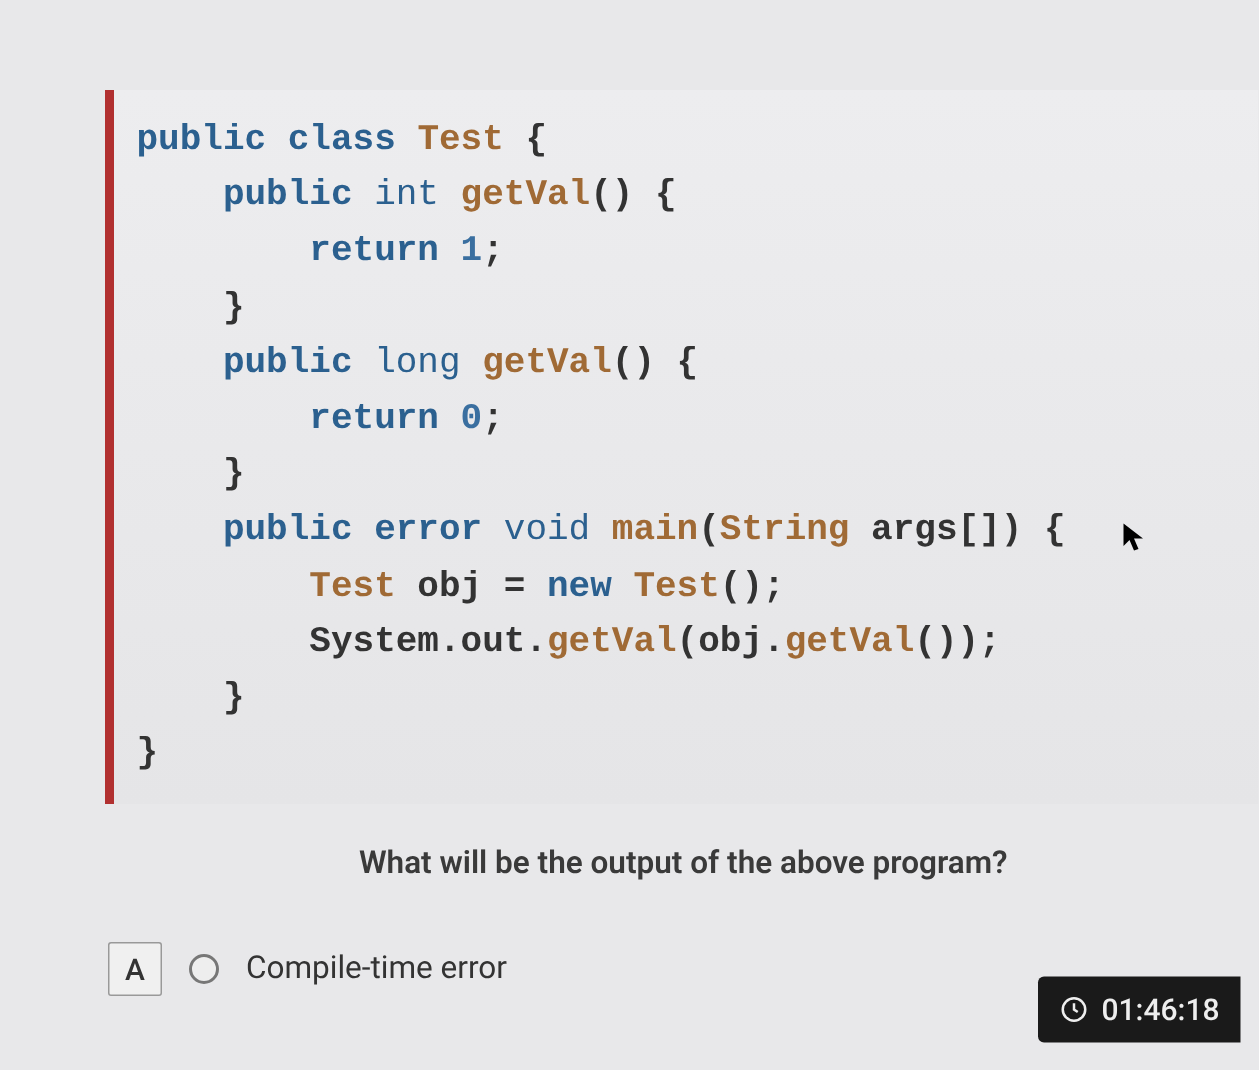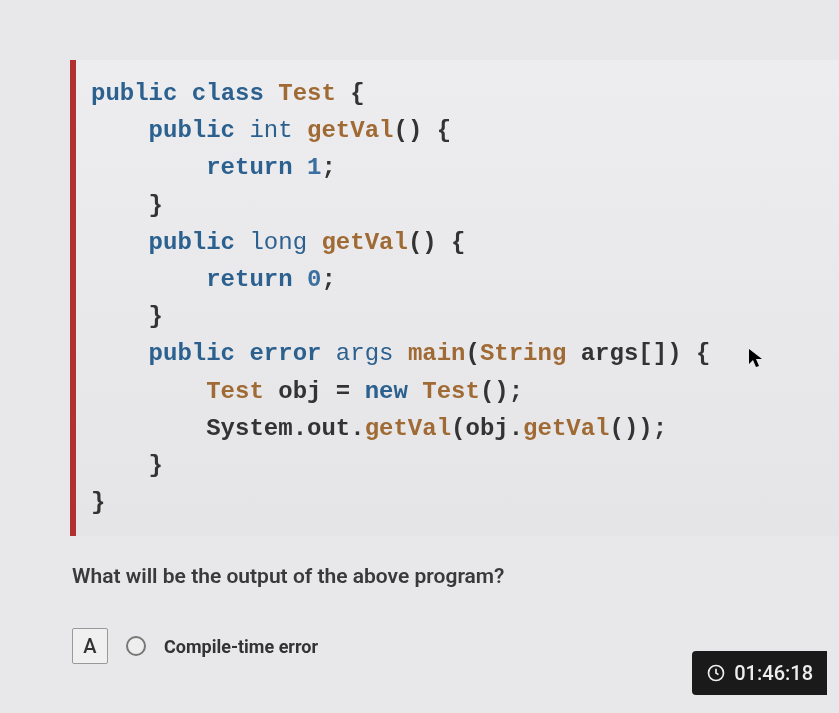--- a/index.html
+++ b/index.html
@@ -29,20 +29,21 @@
     .kw { color: #2b608f; font-weight: 700; }
     .type { color: #2b608f; font-weight: 400; }
     .cls { color: #a06a35; }
     .method { color: #a06a35; margin-top: 25px; }
     .num { color: #3a6fa0; }
     .question {
       margin: 28px 0 0 72px;
       font-size: 21px;
       font-weight: 600;
       color: #3a3a3a;
+      text-align: center;
     }
     .options {
       margin: 40px 0 0 72px;
       display: flex;
       align-items: center;
       gap: 18px;
     }
     .option-letter {
       border: 1.5px solid #999;
       width: 36px;
@@ -57,23 +58,23 @@
       border-radius: 2px;
     }
     .radio {
       width: 20px;
       height: 20px;
       border: 2px solid #777;
       border-radius: 50%;
       background: #eee;
     }
     .option-text {
-      font-size: 18px;
+      font-size: 21px;
       color: #333;
-      font-weight: 700;
+      font-weight: 400;
     }
     .timer {
       position: absolute;
       right: 12px;
       bottom: 18px;
       background: #1a1a1a;
       color: #eee;
       padding: 10px 14px 10px 14px;
       font-size: 20px;
       font-weight: 500;
@@ -96,21 +97,21 @@
 <body>
 
 <div class="container">
   <div class="code-block"><span class="kw">public</span> <span class="kw">class</span> <span class="cls">Test</span><span> {</span>
     <span class="kw">public</span> <span class="type">int</span> <span class="method">getVal</span><span>() {</span>
         <span class="kw">return</span> <span class="num">1</span><span>;</span>
     <span>}</span>
     <span class="kw">public</span> <span class="type">long</span> <span class="method">getVal</span><span>() {</span>
         <span class="kw">return</span> <span class="num">0</span><span>;</span>
     <span>}</span>
-    <span class="kw">public</span> <span class="kw">error</span> <span class="type">args</span> <span class="method">main</span><span>(</span><span class="cls">String</span><span> args[]) {</span>
+    <span class="kw">public</span> <span class="kw">error</span> <span class="type">void</span> <span class="method">main</span><span>(</span><span class="cls">String</span><span> args[]) {</span>
         <span class="cls">Test</span><span> obj = </span><span class="kw">new</span><span class="cls"> Test</span><span>();</span>
         <span>System.out.</span><span class="method">getVal</span><span>(obj.</span><span class="method">getVal</span><span>());</span>
     <span>}</span>
 <span>}</span></div>
 
   <div class="question">What will be the output of the above program?</div>
 
   <div class="options">
     <div class="option-letter">A</div>
     <div class="radio"></div>

